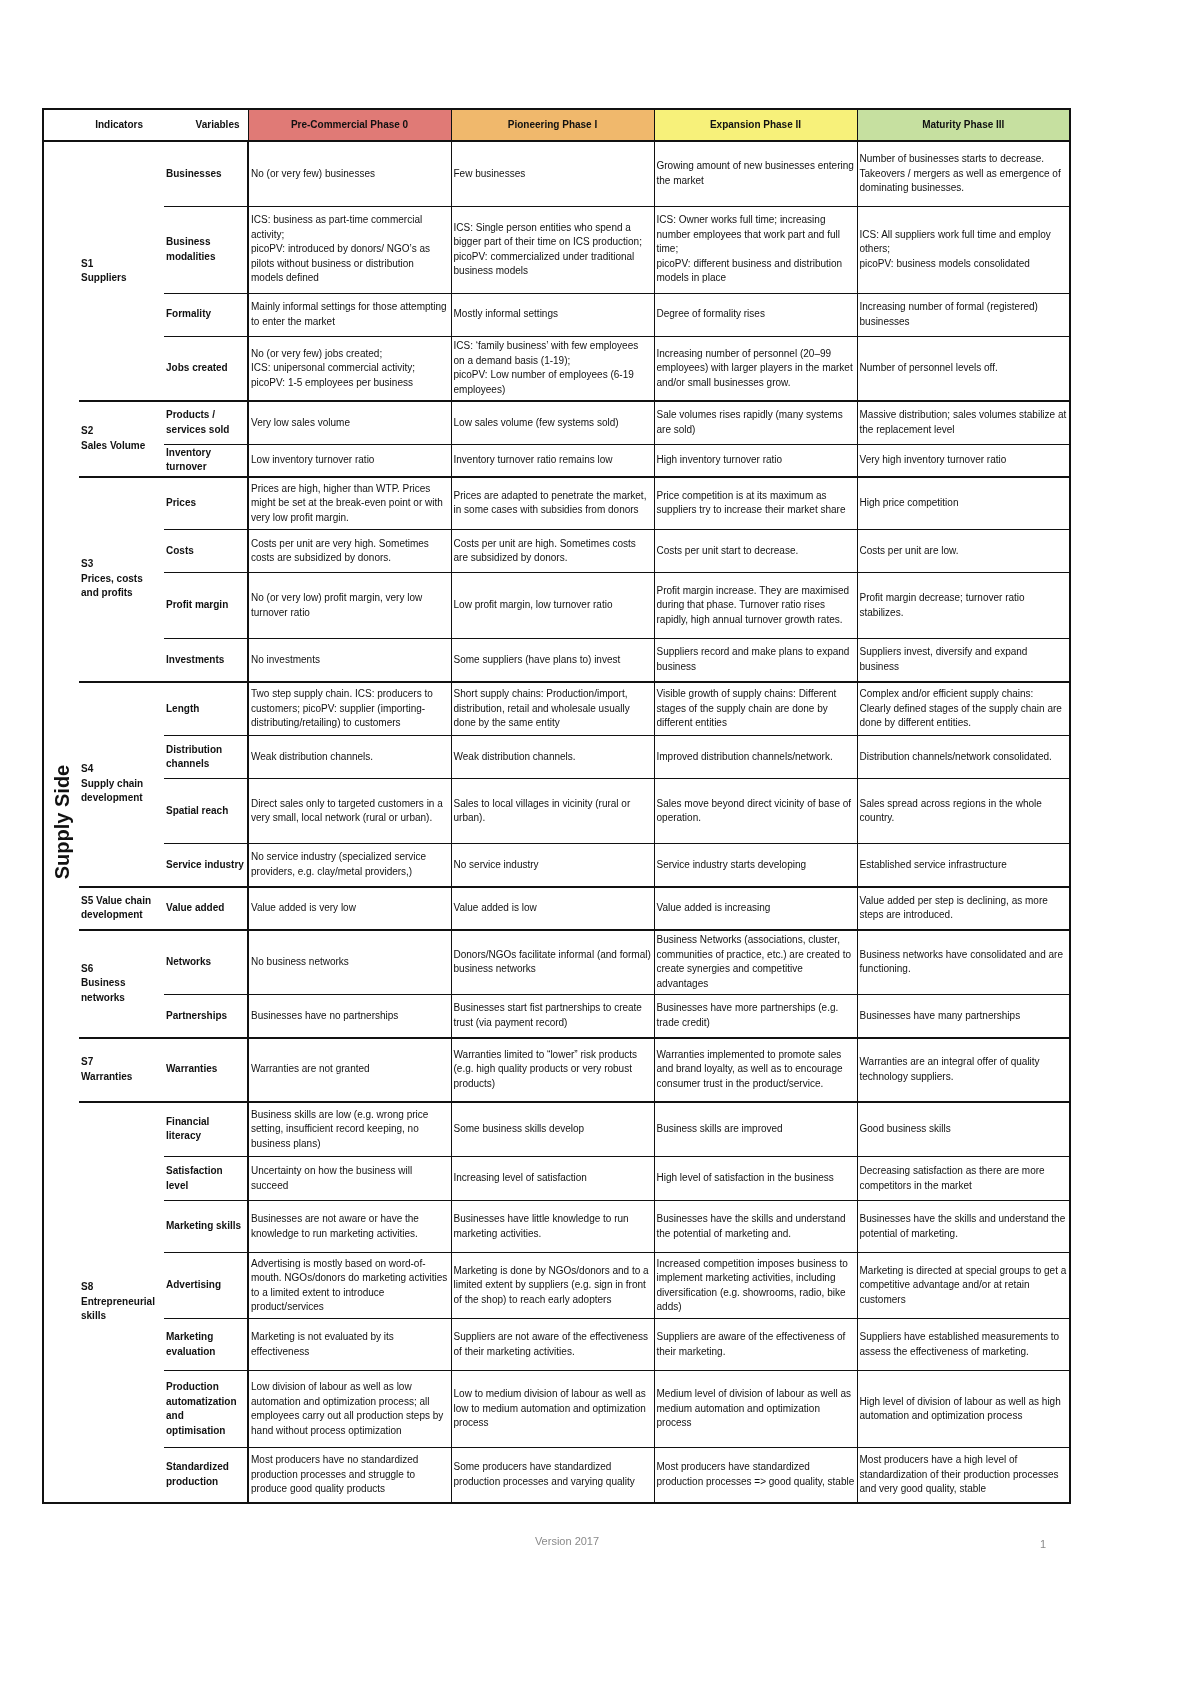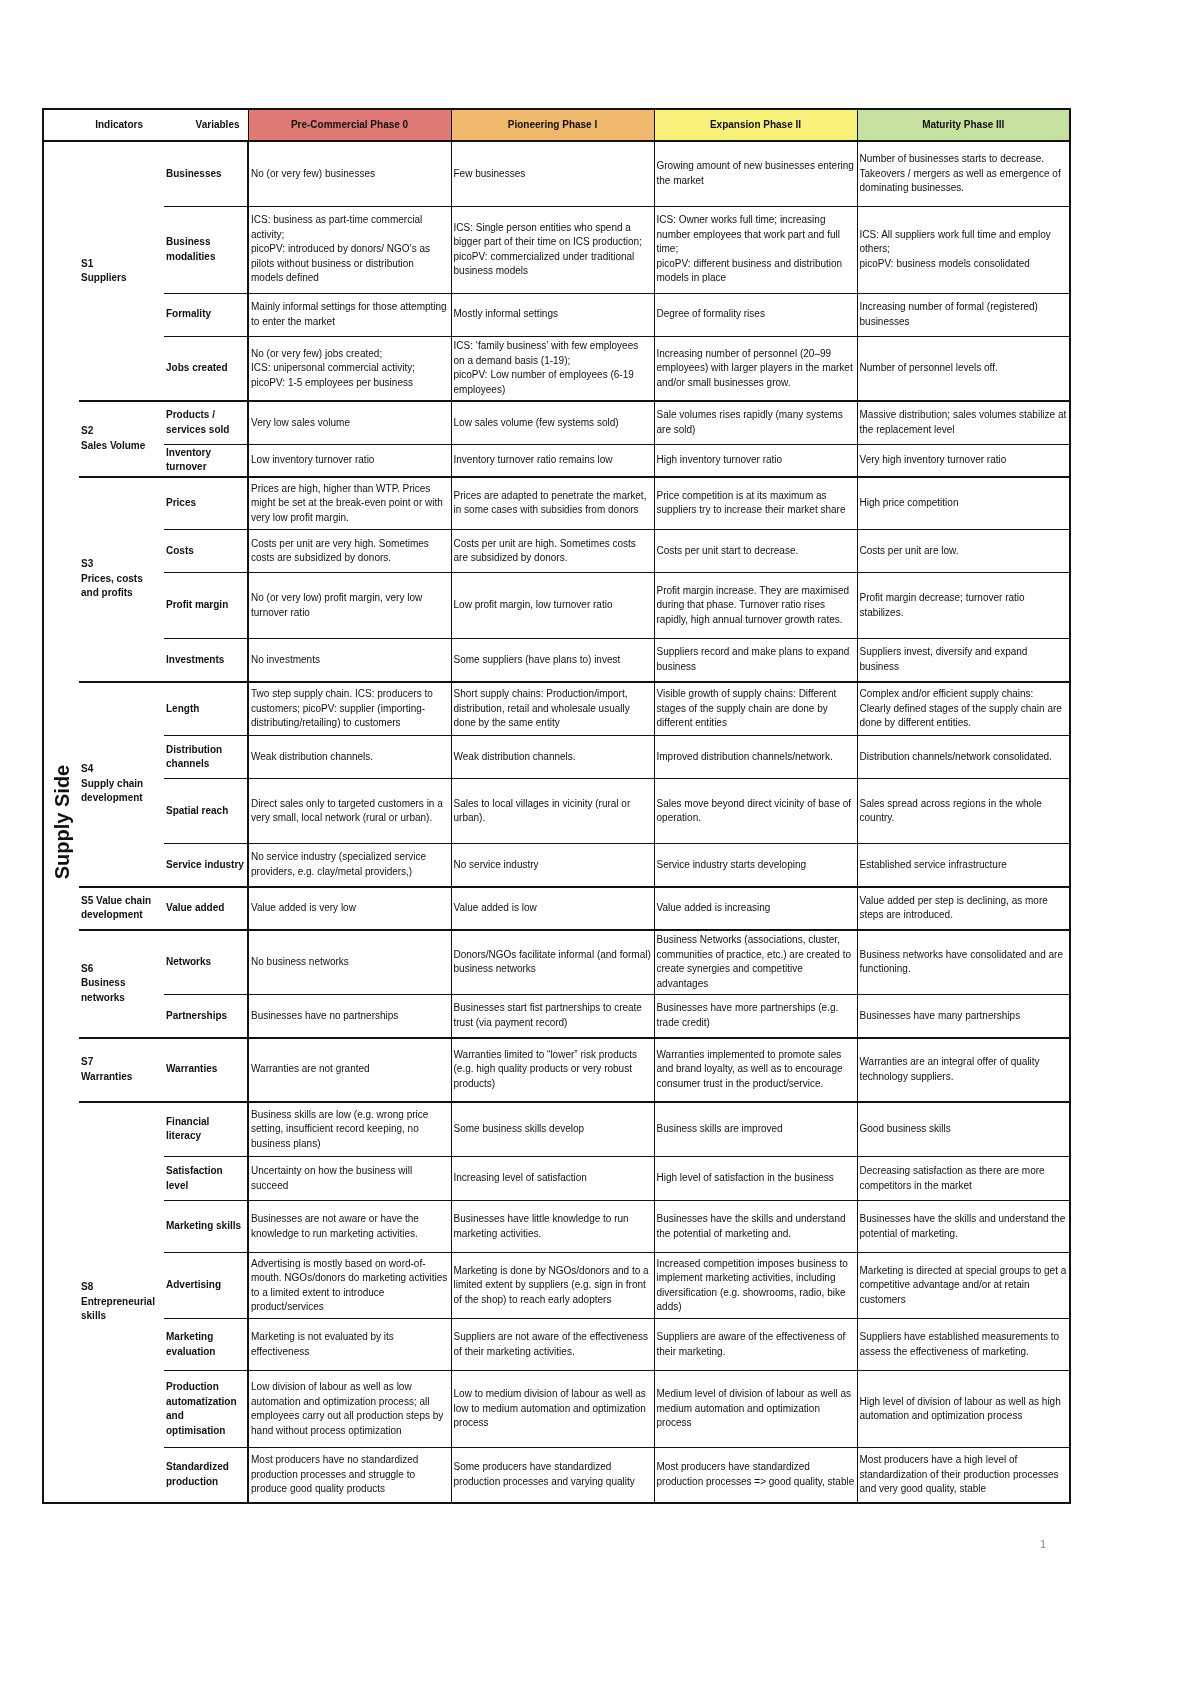--- a/index.html
+++ b/index.html
@@ -272,14 +272,15 @@
         <tr style="height: 55px;">
           <td class="var">Standardized production</td>
           <td class="cell p0" style="white-space: pre-line;">Most producers have no standardized production processes and struggle to produce good quality products</td>
           <td class="cell p1" style="white-space: pre-line;">Some producers have standardized production processes and varying quality</td>
           <td class="cell p2" style="white-space: pre-line;">Most producers have standardized production processes =&gt; good quality, stable</td>
           <td class="cell p3" style="white-space: pre-line;">Most producers have a high level of standardization of their production processes and very good quality, stable</td>
         </tr>
       </tbody>
   </table>
 
+  <div class="footer-version">Version 2017</div>
   <div class="footer-page">1</div>
 </div>
 
 </body></html>

